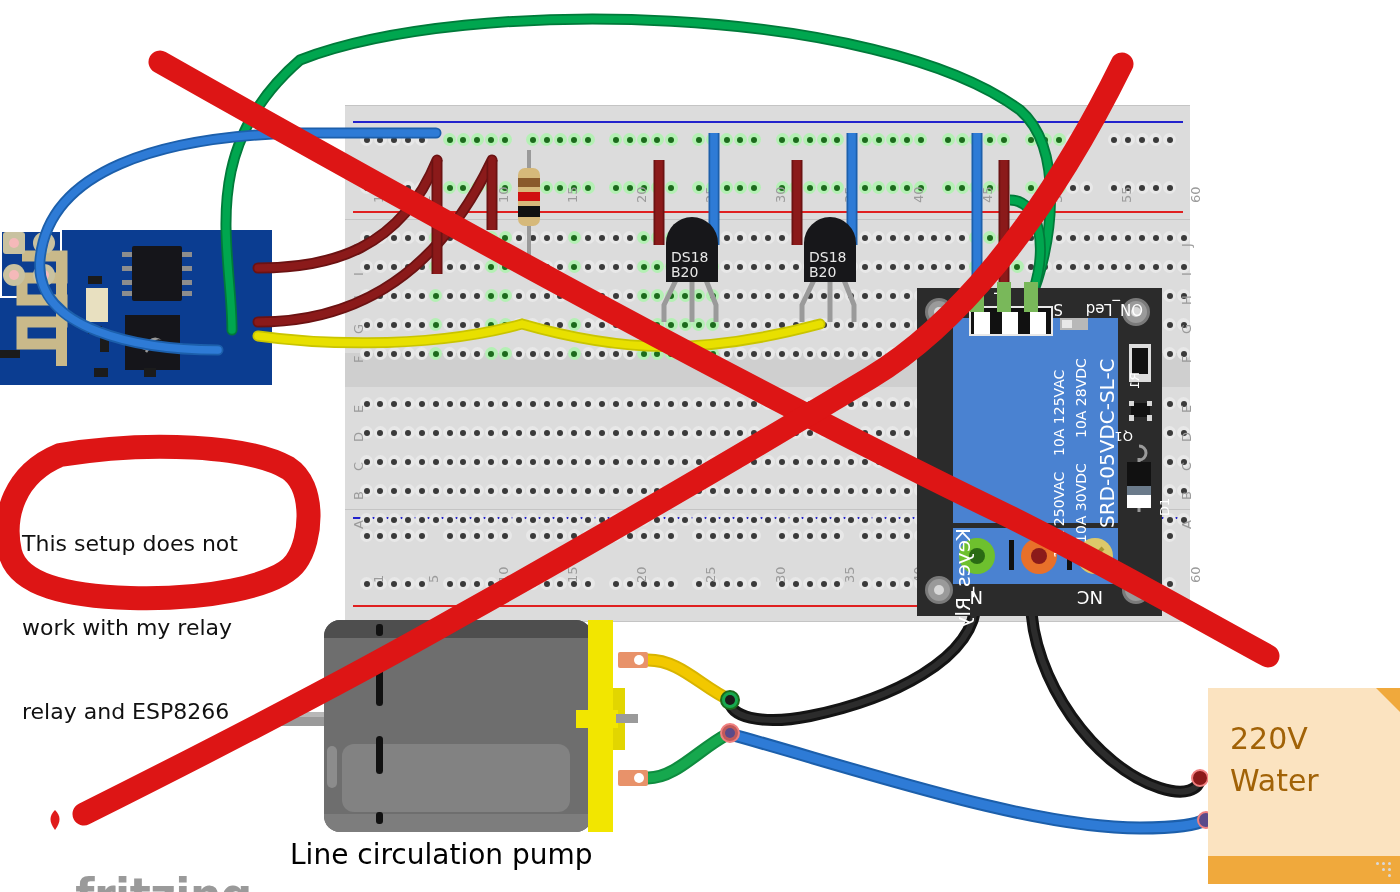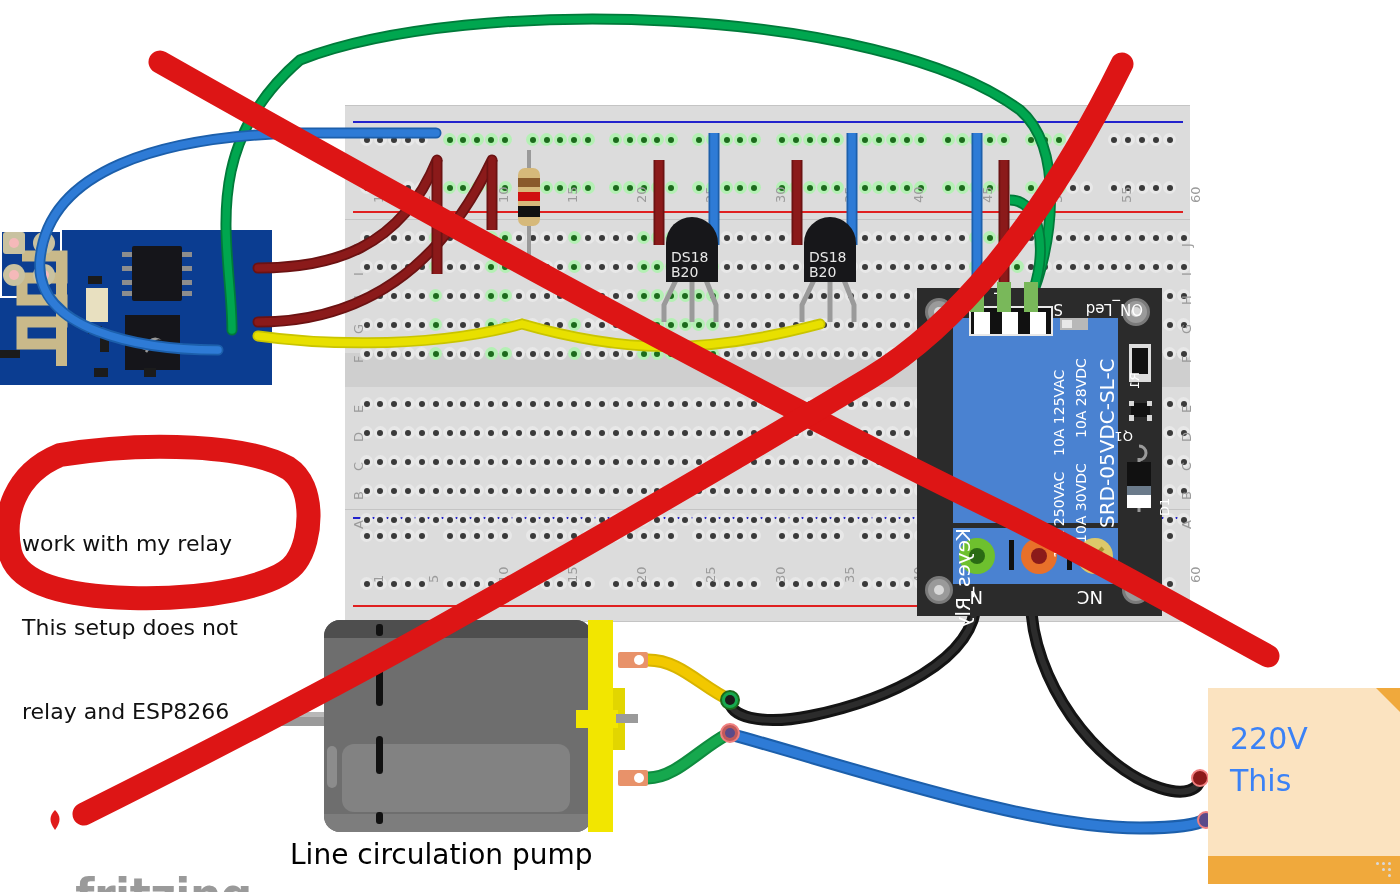--- a/index.html
+++ b/index.html
@@ -53,21 +53,21 @@
   #note-footer {
     position: absolute; left: 0; bottom: 0; width: 192px; height: 28px;
     background: #f0a93c;
   }
   #note-grip { position: absolute; right: 8px; bottom: 6px; width: 16px; height: 16px; }
   #note-grip i {
     position: absolute; width: 3px; height: 3px; background: #d9d9d9; border-radius: 50%;
   }
   #note-text {
     position: absolute; left: 22px; top: 30px; width: 170px;
-    font-size: 30px; line-height: 42px; color: #3b82f6;
+    font-size: 30px; line-height: 42px; color: #a16207;
   }
 
   
   #breadboard { left: 345px; top: 105px; width: 845px; height: 517px; background: #dcdcdc; }
   .bb-rail-line { position: absolute; height: 2px; }
   .bb-gutter { position: absolute; background: #cfcfcf; }
   .bb-edge { position: absolute; background: #c4c4c4; height: 1px; }
   .hole {
     position: absolute; width: 13px; height: 13px; border-radius: 50%;
     background: #e8e8e8;
@@ -2913,21 +2913,21 @@
     <div id="note-grip">
         <i style="left: 0px; top: 0px;"></i>
         <i style="left: 6px; top: 0px;"></i>
         <i style="left: 12px; top: 0px;"></i>
         <i style="left: 6px; top: 6px;"></i>
         <i style="left: 12px; top: 6px;"></i>
         <i style="left: 12px; top: 12px;"></i>
       </div>
     <div id="note-text">
       <div>220V</div>
-      <div>This</div>
+      <div>Water</div>
     </div>
   </div>
 
   <div class="txt" id="pump-caption">Line circulation pump</div>
 
   <div class="txt" id="fritzing-logo">
     <span>fritzing</span>
   </div>
   <svg id="fritzing-drop" viewBox="0 0 14 20">
     <path d="M7 20 C1 12 1 6 7 0 C13 6 13 12 7 20 Z" fill="#e01b1b"></path>
@@ -2940,18 +2940,18 @@
              C2 516 14 474 60 455 Z" fill="none" stroke="#dd1515" stroke-width="24" stroke-linejoin="round" stroke-linecap="round"></path>
 
     <path d="M160 62 C280 130 420 208 560 284 C700 360 860 444 1000 512
              C1090 556 1180 608 1268 656" fill="none" stroke="#dd1515" stroke-width="23" stroke-linecap="round"></path>
 
     <path d="M84 814 C200 756 330 690 460 616 C600 538 740 456 870 378
              C950 330 1040 230 1122 64" fill="none" stroke="#dd1515" stroke-width="23" stroke-linecap="round"></path>
   </svg>
 
   <div class="txt" id="annot-text" style="z-index:70;">
+    <div>This setup does not</div>
     <div>work with my relay</div>
-    <div>This setup does not</div>
     <div>relay and ESP8266</div>
   </div>
 
 </div>
 
 </body></html>

